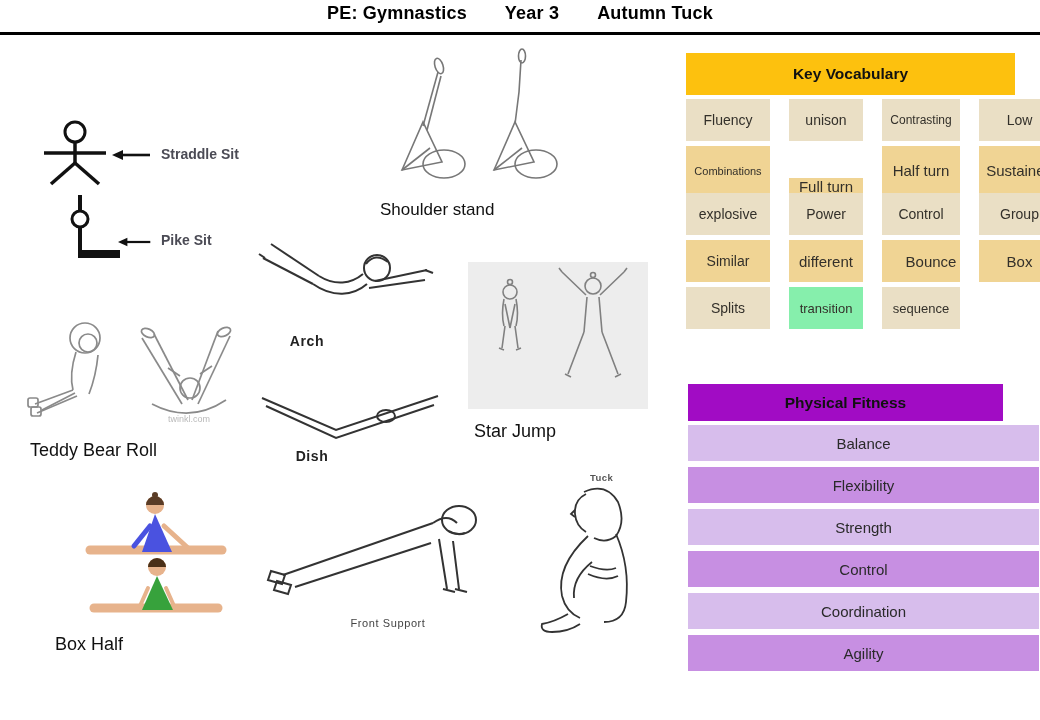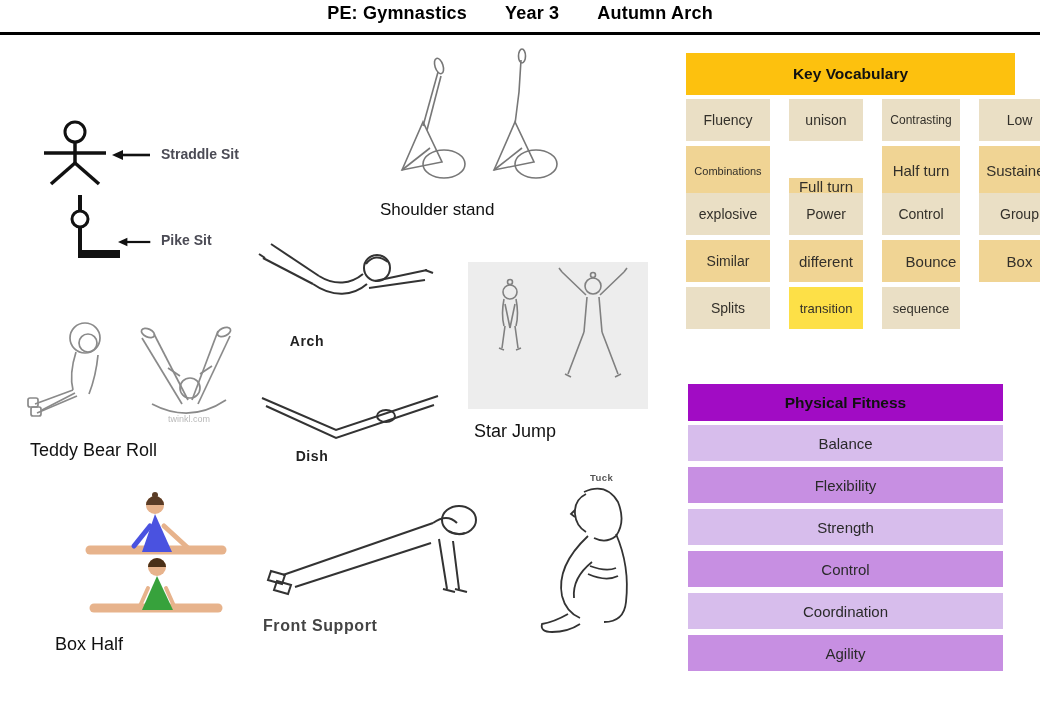--- a/index.html
+++ b/index.html
@@ -16,44 +16,44 @@
   .banner{display:flex;align-items:center;justify-content:center;font-weight:bold;color:#111;}
   .ks-banner{left:22px;top:54px;width:315px;height:36px;font-size:15px;}
   .kv-banner{left:686px;top:53px;width:329px;height:42px;font-size:15.5px;}
   .pf-banner{left:688px;top:384px;width:315px;height:37px;font-size:15.5px;}
   
   .cap{color:#111;}
   .cap-18{font-size:18px;}
   .cap-17{font-size:17px;}
   .cap-bold-sm{font-size:14px;font-weight:bold;letter-spacing:.6px;color:#222;text-align:center;}
   .stick-label{font-size:14px;font-weight:600;color:#4b4b55;}
-  .front-label{font-size:16px;font-weight:bold;color:#444;letter-spacing:.6px;}
+  .front-label{font-size:11px;font-weight:normal;color:#444;letter-spacing:.6px;text-align:center;}
   .tuck-label{font-size:9.5px;font-weight:bold;color:#555;letter-spacing:.4px;margin-left:18px;}
   
   .kv-table{left:686px;top:99px;width:329px;}
   .kv-row{display:grid;grid-template-columns:84px 74px 78px 81px;column-gap:4px;height:42px;margin-bottom:5px;gap:19px;}
   .kv-cell{display:flex;align-items:center;justify-content:center;font-size:14px;color:#33302a;text-align:center;}
   .fs11{font-size:11px;} .fs12{font-size:12px;} .fs13{font-size:13px;} .fs15{font-size:15px;} .fs17{font-size:17px;}
   
-  .pf-list{left:688px;top:425px;width:315px;}
+  .pf-list{left:688px;top:425px;width:351px;}
   .pf-row{height:36px;margin-bottom:6px;display:flex;align-items:center;justify-content:center;
     font-size:15px;color:#2a2a2a;}
   
   .star-box{left:468px;top:262px;width:180px;height:147px;background:#ededed;}
   svg{display:block;}
 </style>
 </head>
 <body>
 
 <div class="page">
 
   <div class="abs title-row">
     <span>PE: Gymnastics</span>
     <span>Year 3</span>
-    <span>Autumn Arch</span>
+    <span>Autumn Tuck</span>
   </div>
   <div class="abs divider"></div>
 
 
   <svg class="abs" style="left:42px;top:120px;" width="70" height="72" viewBox="0 0 70 72">
     <circle cx="33" cy="12" r="10" fill="none" stroke="#111" stroke-width="3"></circle>
     <line x1="33" y1="22" x2="33" y2="45" stroke="#111" stroke-width="3.5"></line>
     <line x1="2" y1="33" x2="64" y2="33" stroke="#111" stroke-width="3.5"></line>
     <line x1="33" y1="43" x2="9" y2="64" stroke="#111" stroke-width="3.5"></line>
     <line x1="33" y1="43" x2="57" y2="64" stroke="#111" stroke-width="3.5"></line>
@@ -222,21 +222,21 @@
       <div class="kv-cell" style="background-color: rgb(234, 223, 197);">Group</div>
     </div>
     <div class="kv-row">
       <div class="kv-cell" style="background-color: rgb(240, 212, 148);">Similar</div>
       <div class="kv-cell fs15" style="background-color: rgb(240, 212, 148);">different</div>
       <div class="kv-cell fs15" style="background-color: rgb(240, 212, 148); padding-left: 20px;">Bounce</div>
       <div class="kv-cell fs15" style="background-color: rgb(240, 212, 148);">Box</div>
     </div>
     <div class="kv-row">
       <div class="kv-cell" style="background-color: rgb(234, 223, 197);">Splits</div>
-      <div class="kv-cell fs13" style="background-color: #fde047;">transition</div>
+      <div class="kv-cell fs13" style="background-color: #86efac;">transition</div>
       <div class="kv-cell fs13" style="background-color: rgb(234, 223, 197);">sequence</div>
     </div>
   </div>
 
   <div class="abs banner pf-banner" style="background-color: rgb(161, 12, 196);">
     <span>Physical Fitness</span>
   </div>
   <div class="abs pf-list">
     <div class="pf-row" style="background-color: rgb(215, 189, 236);">Balance</div>
     <div class="pf-row" style="background-color: rgb(199, 143, 226);">Flexibility</div>

